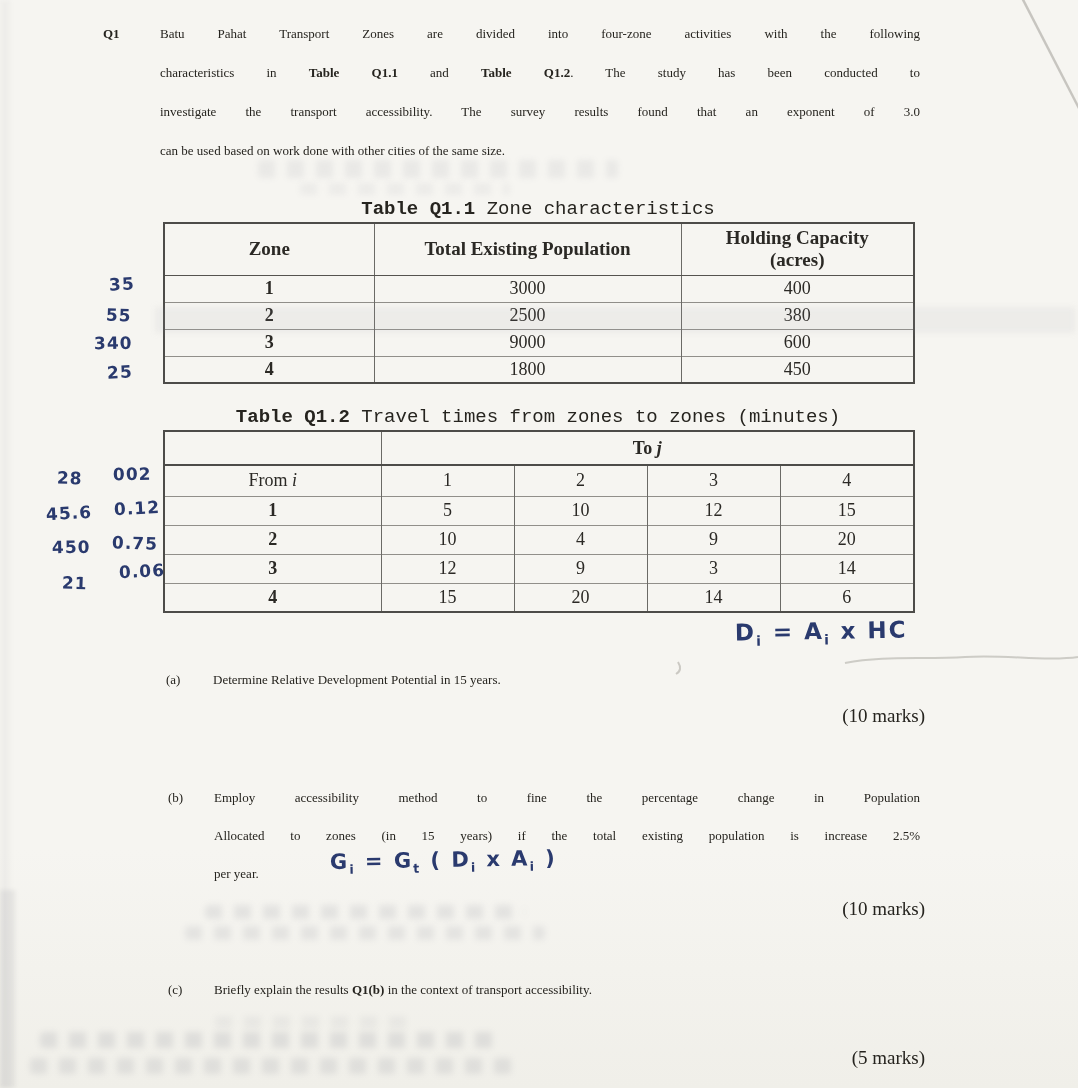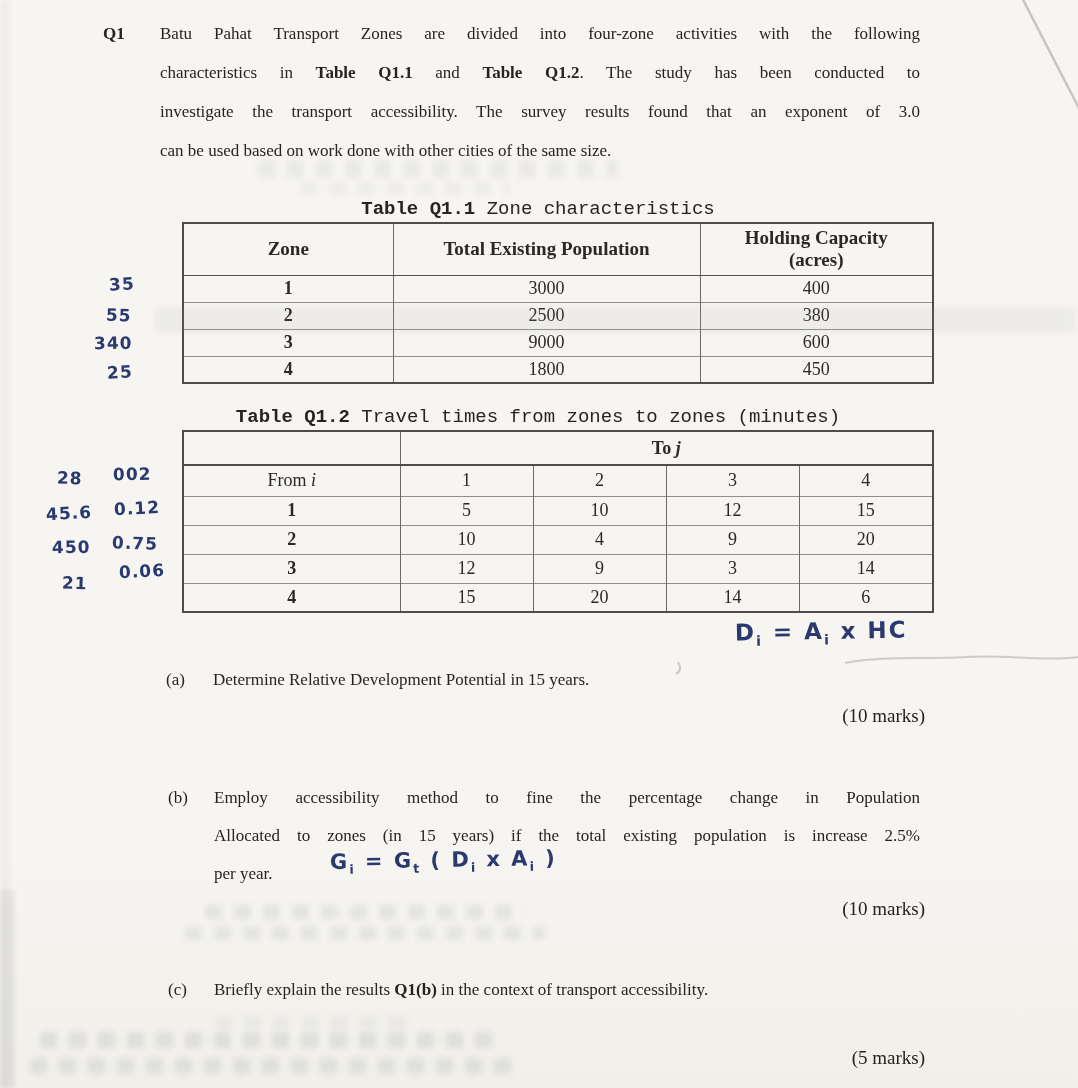--- a/index.html
+++ b/index.html
@@ -3,25 +3,25 @@
 <meta charset="utf-8">
 <style>
   html,body{margin:0;padding:0;background:#e9e8e4;}
   #page{
     position:relative;width:1078px;height:1088px;overflow:hidden;
     background:linear-gradient(180deg,#f6f5f1 0%,#f6f5f1 78%,#f0efe9 100%);
     font-family:"Liberation Serif","DejaVu Serif",serif;
     color:#26241f;
   }
   .abs{position:absolute;}
-  .print{font-size:17px;line-height:39px;color:#26241f;}
+  .print{font-size:13px;line-height:39px;color:#26241f;}
   .jline{text-align:justify;text-align-last:justify;}
   b{font-weight:bold;}
   
-  table{border-collapse:collapse;table-layout:fixed;background:transparent;margin-left:19px;}
+  table{border-collapse:collapse;table-layout:fixed;background:transparent;}
   .ztab{border:2px solid #4d4c49;}
   .ztab td,.ztab th{border-left:1px solid #6b6a66;border-top:1px solid #918f8a;
     text-align:center;vertical-align:middle;padding:0;font-size:18px;color:#2b2925;}
   .ztab td:first-child,.ztab th:first-child{border-left:none;}
   .ztab tr:first-child th,.ztab tr:first-child td{border-top:none;}
   .ztab th{font-weight:bold;font-size:19px;line-height:22px;}
   .ztab .hdr-bottom{border-bottom:1.5px solid #55534f;}
   .t2 .heavy td{border-bottom:2px solid #4d4c49;font-weight:bold;}
   .t2 .sub td{font-weight:normal;}
   .t2 td.rowhead{font-weight:bold;}

